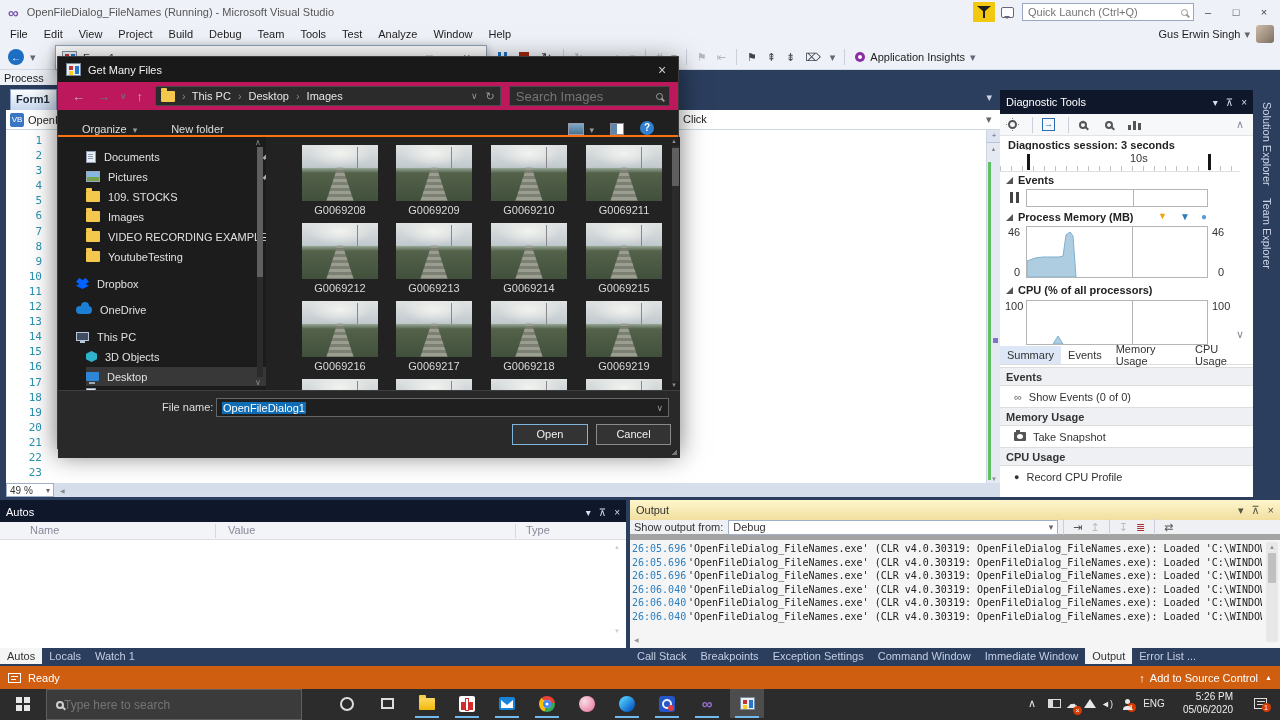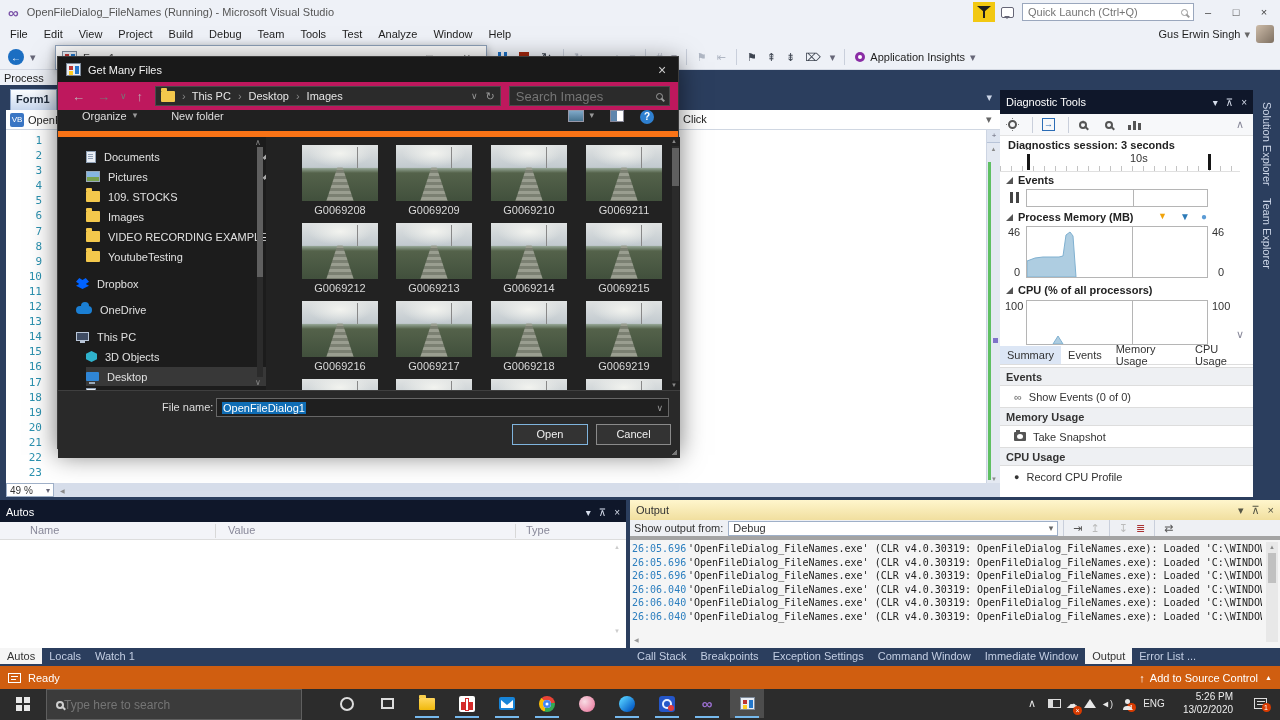--- a/index.html
+++ b/index.html
@@ -79,21 +79,21 @@
 .vtab{writing-mode:vertical-rl;color:#cdd6e8;margin:12px auto;display:block;text-align:left}
 
 #autos{left:0;top:500px;width:626px;height:165px;background:#fff}
 .colhdr{position:absolute;left:0;top:22px;width:626px;height:18px;background:#f3f4f8;border-bottom:1px solid #ddd;color:#889}
 .colsep{position:absolute;top:24px;width:1px;height:14px;background:#d8d8d8}
 .btabs{position:absolute;left:0;width:100%;height:17px;background:#2b3e5e;display:flex;align-items:flex-start}
 .btab{padding:2px 7px;color:#c3cee3}
 .btab.active{background:#f5f5f5;color:#333}
 #output{left:630px;top:500px;width:650px;height:165px;background:#f5f5f5}
 .out-hdr{height:20px;background:linear-gradient(#fff6cd,#f1df9f);color:#333;display:flex;align-items:center;padding:0 6px}
-.out-tb{height:20px;background:#eef0f4;border-bottom:4px solid #a3a3a3;display:flex;align-items:center;padding:0 4px;color:#333}
+.out-tb{height:20px;background:#eef0f4;border-bottom:6px solid #a3a3a3;display:flex;align-items:center;padding:0 4px;color:#333}
 .combo{background:#fff;border:1px solid #9fb0c8;height:15px;display:flex;align-items:center;justify-content:space-between;padding:0 4px}
 #out-lines{position:absolute;left:2px;top:42px;width:630px;height:100px;overflow:hidden;font-family:"DejaVu Sans Mono",monospace;font-size:10px;line-height:13.5px;white-space:nowrap}
 .out-line .t{color:#2d7fbf;display:inline-block;width:56px}
 .out-line .m{color:#222}
 .osb{position:absolute;right:2px;top:42px;width:12px;height:100px;background:#e8e8e8}
 
 #statusbar{left:0;top:666px;width:1280px;height:23px;background:#d05e10;color:#fff;display:flex;align-items:center;padding:0 8px}
 .st-ico{width:13px;height:10px;border:1px solid #fff;margin-right:7px;background:linear-gradient(#fff 0 0) 2px 2px/7px 1px no-repeat,linear-gradient(#fff 0 0) 2px 5px/5px 1px no-repeat}
 #taskbar{left:0;top:689px;width:1280px;height:31px;background:#2c2c2c}
 .tb-ic{position:absolute;top:0;width:34px;height:29px;display:flex;align-items:center;justify-content:center}
@@ -134,21 +134,21 @@
 #form1{left:55px;top:45px;width:432px;height:25px;background:#f7f7f7;border:1px solid #8b9db5;display:flex;align-items:center;box-shadow:0 2px 8px rgba(0,0,0,.35);z-index:5}
 
 #dialog{left:57px;top:56px;width:622px;height:393px;background:#be185d;border:1px solid #3c3c3c;box-shadow:0 6px 24px rgba(0,0,0,.55);z-index:6;color:#e0e0e0}
 .dlg-title{height:25px;background:#191919;display:flex;align-items:center;padding:0 8px;color:#f0f0f0}
 .dlg-nav-row{height:28px;display:flex;align-items:center;padding:0 8px;color:#bbb}
 .addr{height:20px;background:#2b2b2b;border:1px solid #4a4a4a;display:flex;align-items:center;padding:0 5px;color:#e6e6e6}
 .srch{height:20px;background:#2b2b2b;border:1px solid #4a4a4a;display:flex;align-items:center;justify-content:space-between;padding:0 6px}
 .srch input{background:transparent;border:none;outline:none;color:#9a9a9a;width:120px;font-size:13px;font-family:"Liberation Sans",sans-serif}
 .mag3{width:7px;height:7px;border:1.5px solid #9a9a9a;border-radius:50%;position:relative}
 .mag3::after{content:"";position:absolute;width:4px;height:1.5px;background:#9a9a9a;transform:rotate(45deg);right:-3px;bottom:-2px}
-.dlg-cmd{height:27px;display:flex;align-items:flex-start;padding:0 24px;color:#ddd;background:#202020;border-bottom:6px solid #f97316}
+.dlg-cmd{height:27px;display:flex;align-items:flex-end;padding:0 24px;color:#ddd;background:#202020;border-bottom:2px solid #f97316}
 .dlg-body{position:absolute;left:0;top:80px;width:622px;height:253px;background:#222}
 #dlg-nav{position:absolute;left:0;top:0;width:208px;height:253px;background:#1c1c1c;overflow:hidden}
 .nav-item{position:absolute;height:19px;display:flex;align-items:center;width:196px}
 .nav-item.selected{background:#383838}
 .nav-item .lbl{margin-left:8px;white-space:nowrap;overflow:hidden}
 .fi{display:inline-block;position:relative;flex:none}
 [data-icon="folder-icon"]{width:14px;height:11px;background:#f3c84c;border-radius:1px}
 [data-icon="folder-icon"]::before{content:"";position:absolute;top:-3px;left:0;width:6px;height:3px;background:#f3c84c;border-radius:1px 1px 0 0}
 [data-icon="document-icon"]{width:10px;height:12px;background:#e9eef5;border:1px solid #8fa0b5}
 [data-icon="document-icon"]::before{content:"";position:absolute;left:1px;top:2px;width:5px;height:1px;background:#8fa0b5;box-shadow:0 2px 0 #8fa0b5,0 4px 0 #8fa0b5}
@@ -564,21 +564,21 @@
         <span class="people">
           <span class="badge">1</span>
         </span>
       </div>
     <div class="tray" style="left:1140px;width:28px">
         <span style="font-size:10px">ENG</span>
       </div>
     <div class="tray" style="left:1172px;width:72px">
       <div class="clock">
           <div>5:26 PM</div>
-          <div>13/02/2020</div>
+          <div>05/06/2020</div>
         </div>
     </div>
     <div class="tray" style="left:1248px;width:24px">
         <span class="notif">
           <span class="badge" style="right:-5px;bottom:-4px">1</span>
         </span>
       </div>
   </div>
 
   <div class="abs" id="form1">

